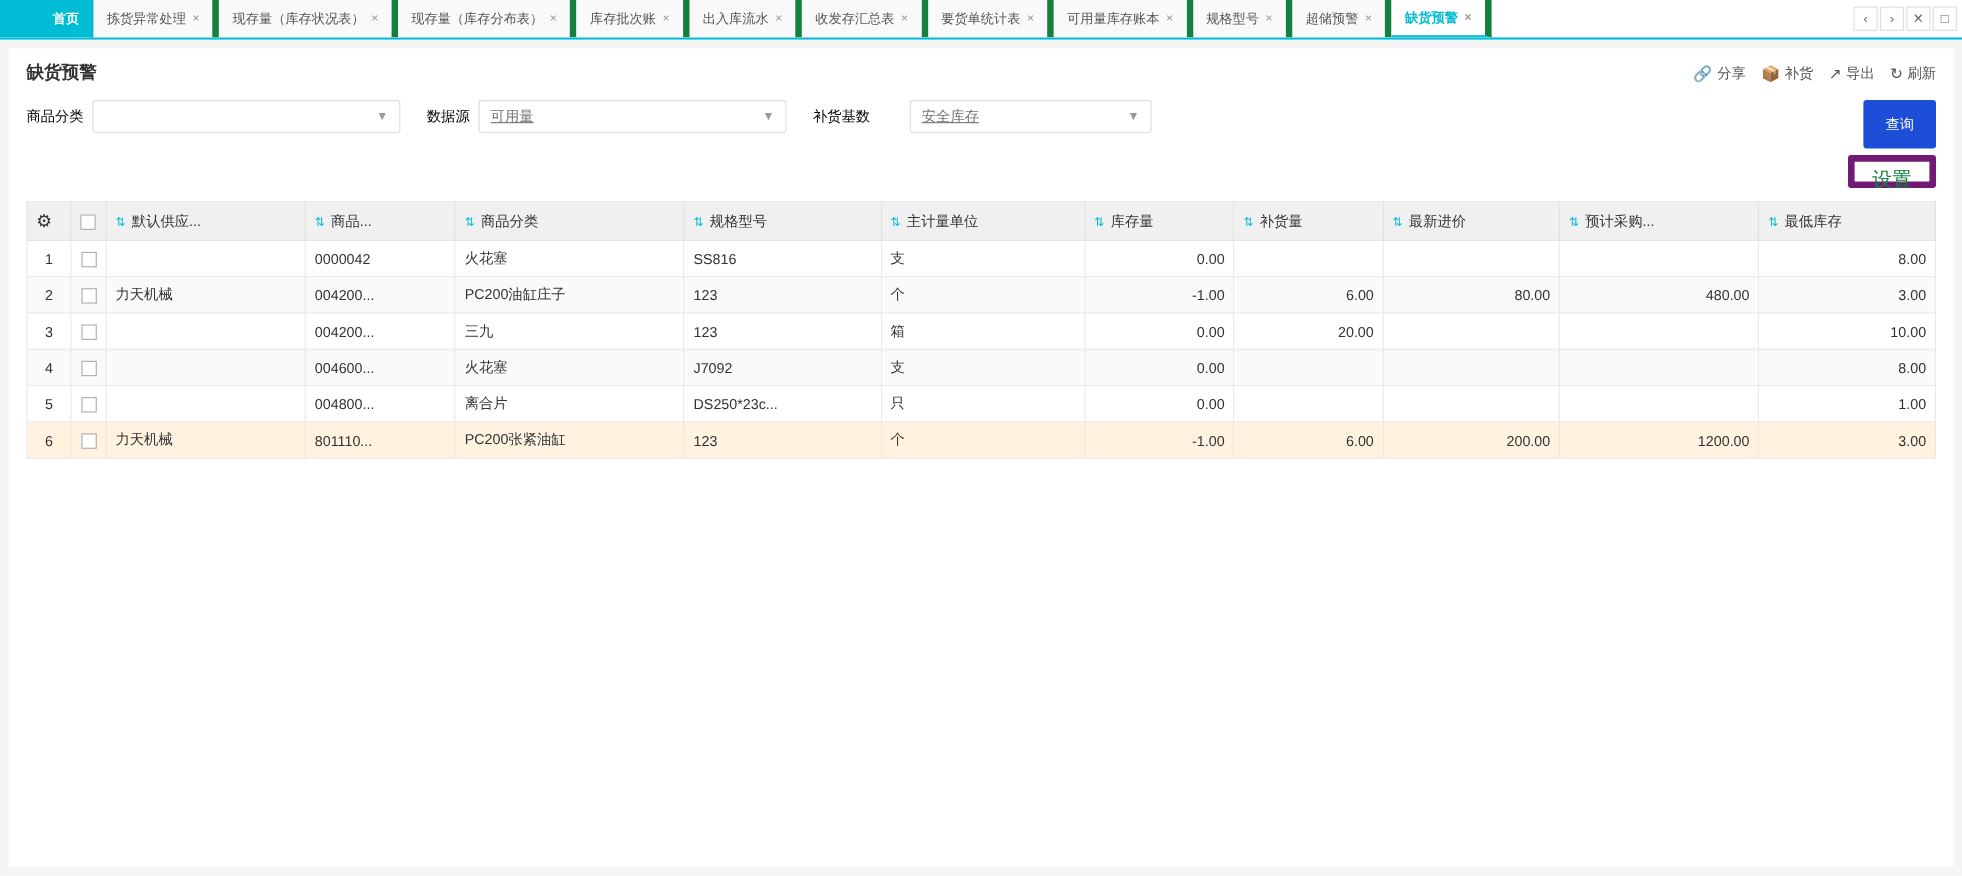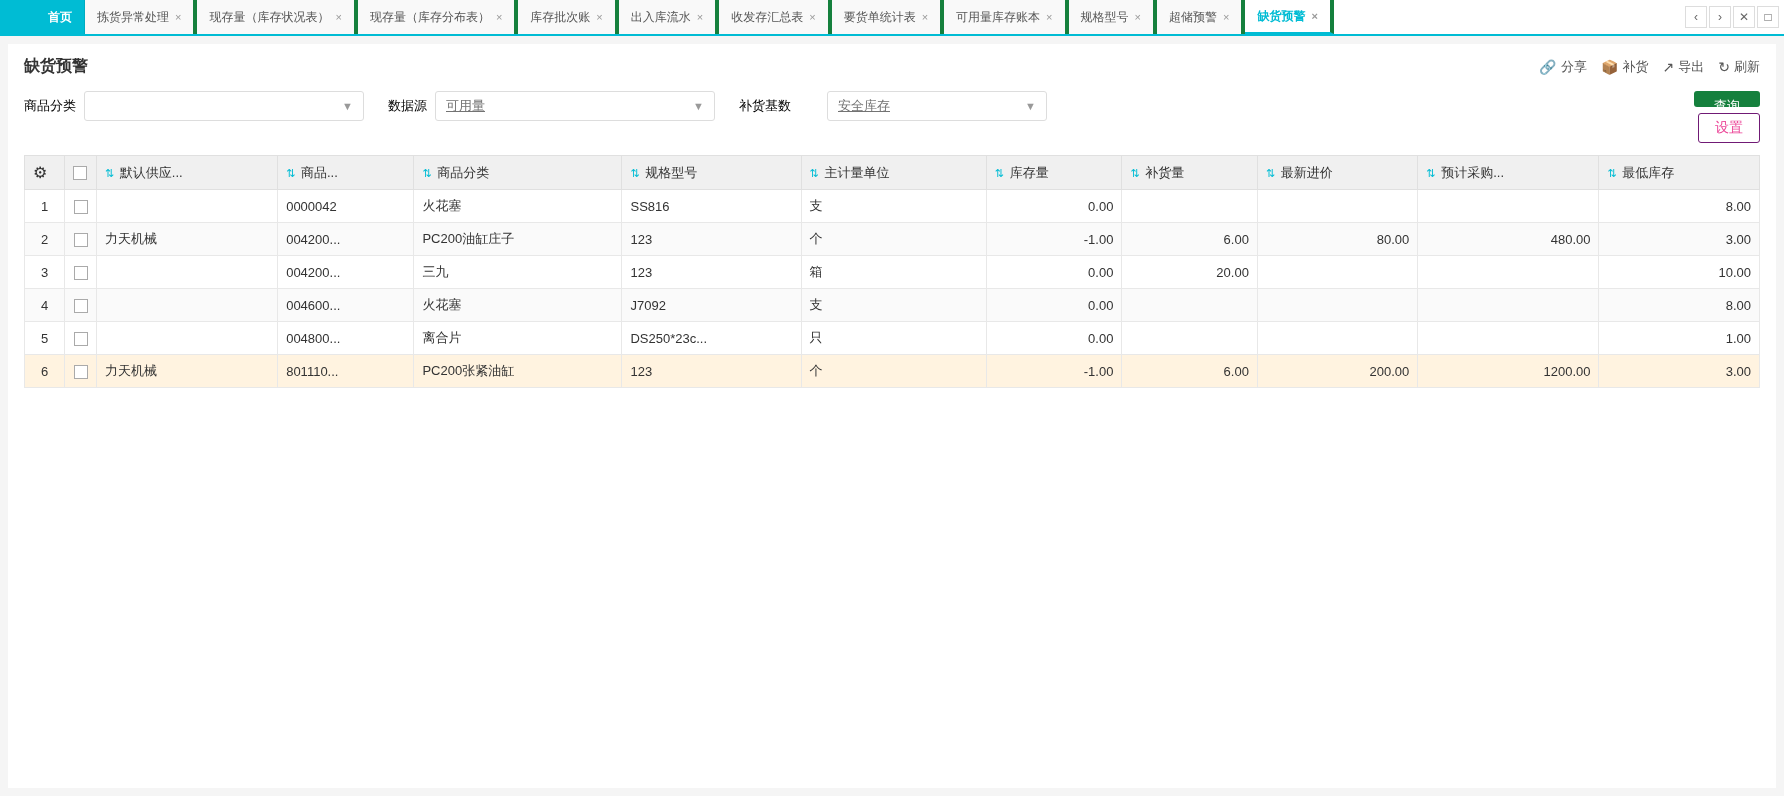--- a/index.html
+++ b/index.html
@@ -16,21 +16,21 @@
     }
     .tab-item {
       display: flex;
       align-items: center;
       padding: 0 12px;
       height: 100%;
       font-size: 12px;
       color: #555;
       cursor: pointer;
       white-space: nowrap;
-      border-right: 4px solid #15803d;
+      border-right: 6px solid #15803d;
       background: #f9f9f9;
     }
     .tab-item.active {
       background: #fff;
       color: #00bcd4;
       border-bottom: 2px solid #00bcd4;
       font-weight: bold;
     }
     .tab-item .tab-close {
       margin-left: 6px;
@@ -120,36 +120,36 @@
       cursor: pointer;
       position: relative;
       height: 30px;
       justify-content: space-between;
     }
     .filter-select-value { font-size: 13px; color: #737373; text-decoration: underline; }
     .filter-select-arrow { color: #999; font-size: 11px; }
 
     
     .btn-query {
-      background: #15803d;
+      background: #1d4ed8;
       color: #fff;
       border: none;
       border-radius: 3px;
       padding: 6px 20px;
       font-size: 13px;
       cursor: pointer;
-      height: 16px;
+      height: 44px;
     }
     .btn-settings {
       background: #fff;
-      color: #ec4899;
-      border: 1px solid #701a75;
+      color: #15803d;
+      border: 6px solid #701a75;
       border-radius: 3px;
       padding: 4px 16px;
-      font-size: 14px;
+      font-size: 18px;
       cursor: pointer;
       height: 30px;
     }
 
     .filter-right {
       margin-left: auto;
       display: flex;
       flex-direction: column;
       gap: 6px;
       align-items: flex-end;

